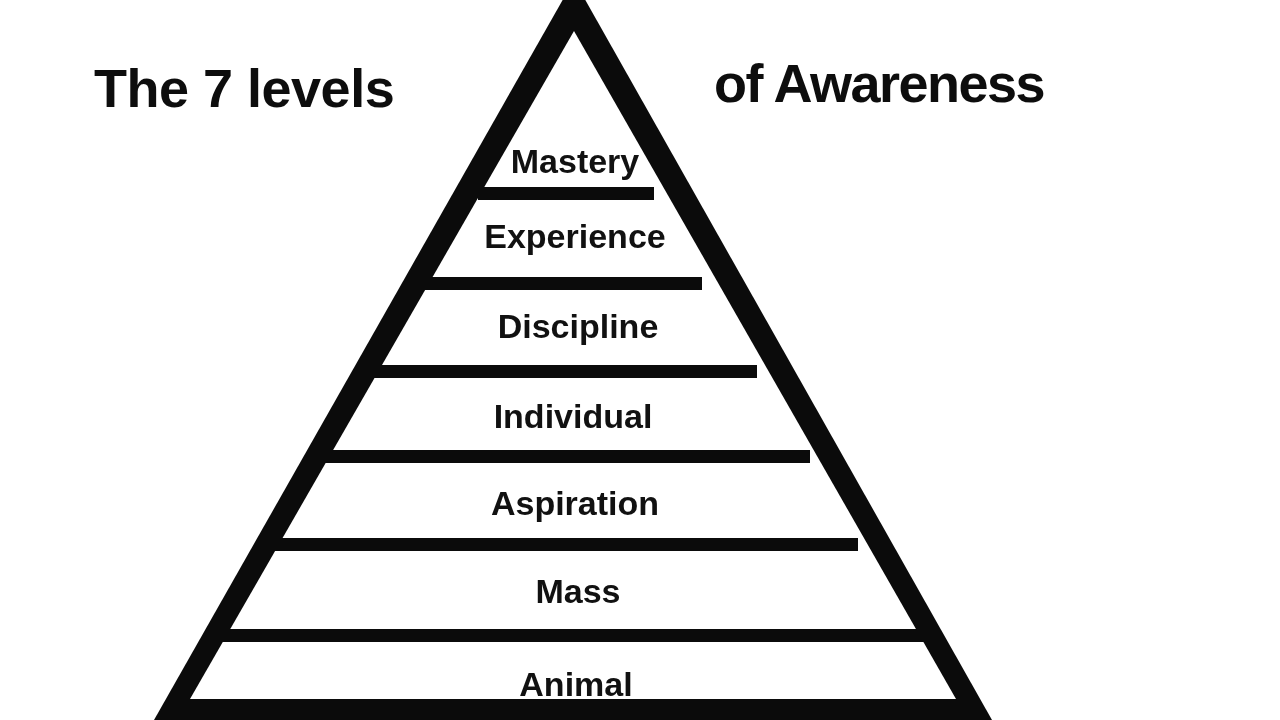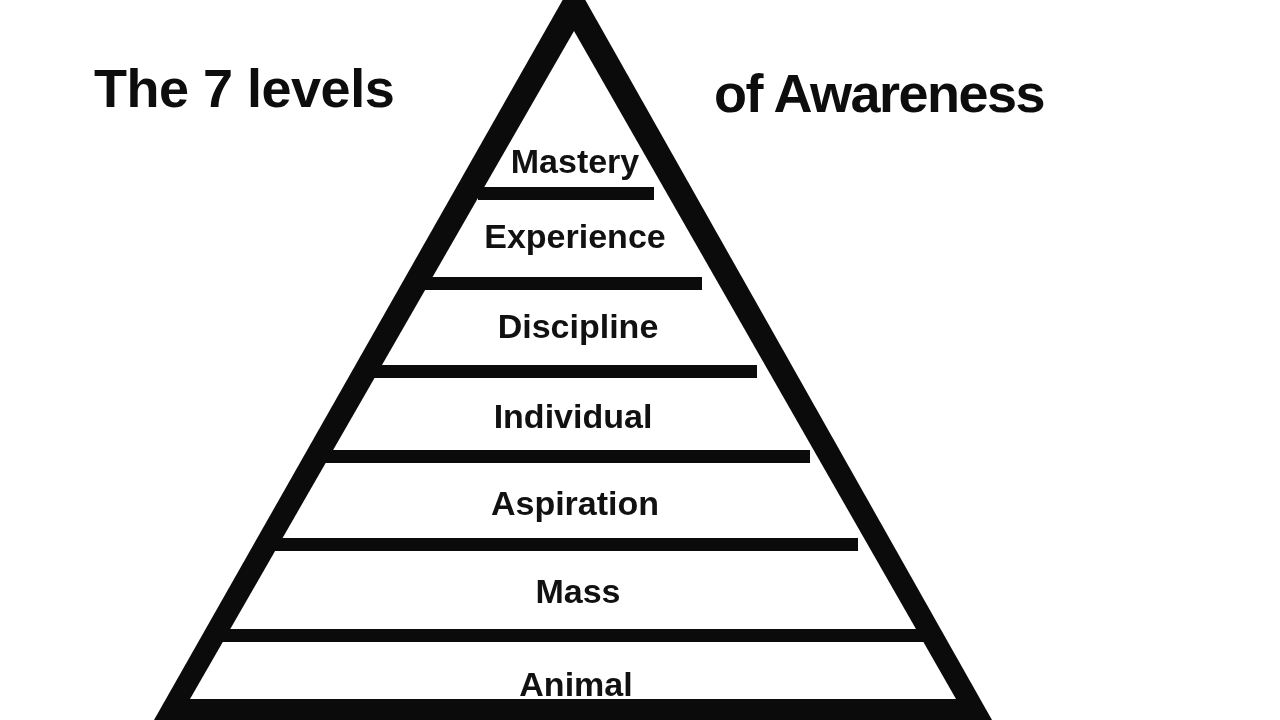--- a/index.html
+++ b/index.html
@@ -17,21 +17,21 @@
   .title {
     position: absolute;
     font-weight: bold;
     font-size: 54px;
     line-height: 1;
     color: #0d0d0d;
     white-space: nowrap;
     letter-spacing: -0.5px;
   }
   .title-left  { left: 94px;  top: 61px; }
-  .title-right { left: 714px; top: 66px; letter-spacing: -1.5px; }
+  .title-right { left: 714px; top: 56px; letter-spacing: -1.5px; }
   #pyramid-svg { position: absolute; left: 0; top: 0; display: block; }
   .level-label {
     font-family: "Liberation Sans", sans-serif;
     font-weight: bold;
     font-size: 34px;
   }
 </style>
 </head>
 <body>
 

